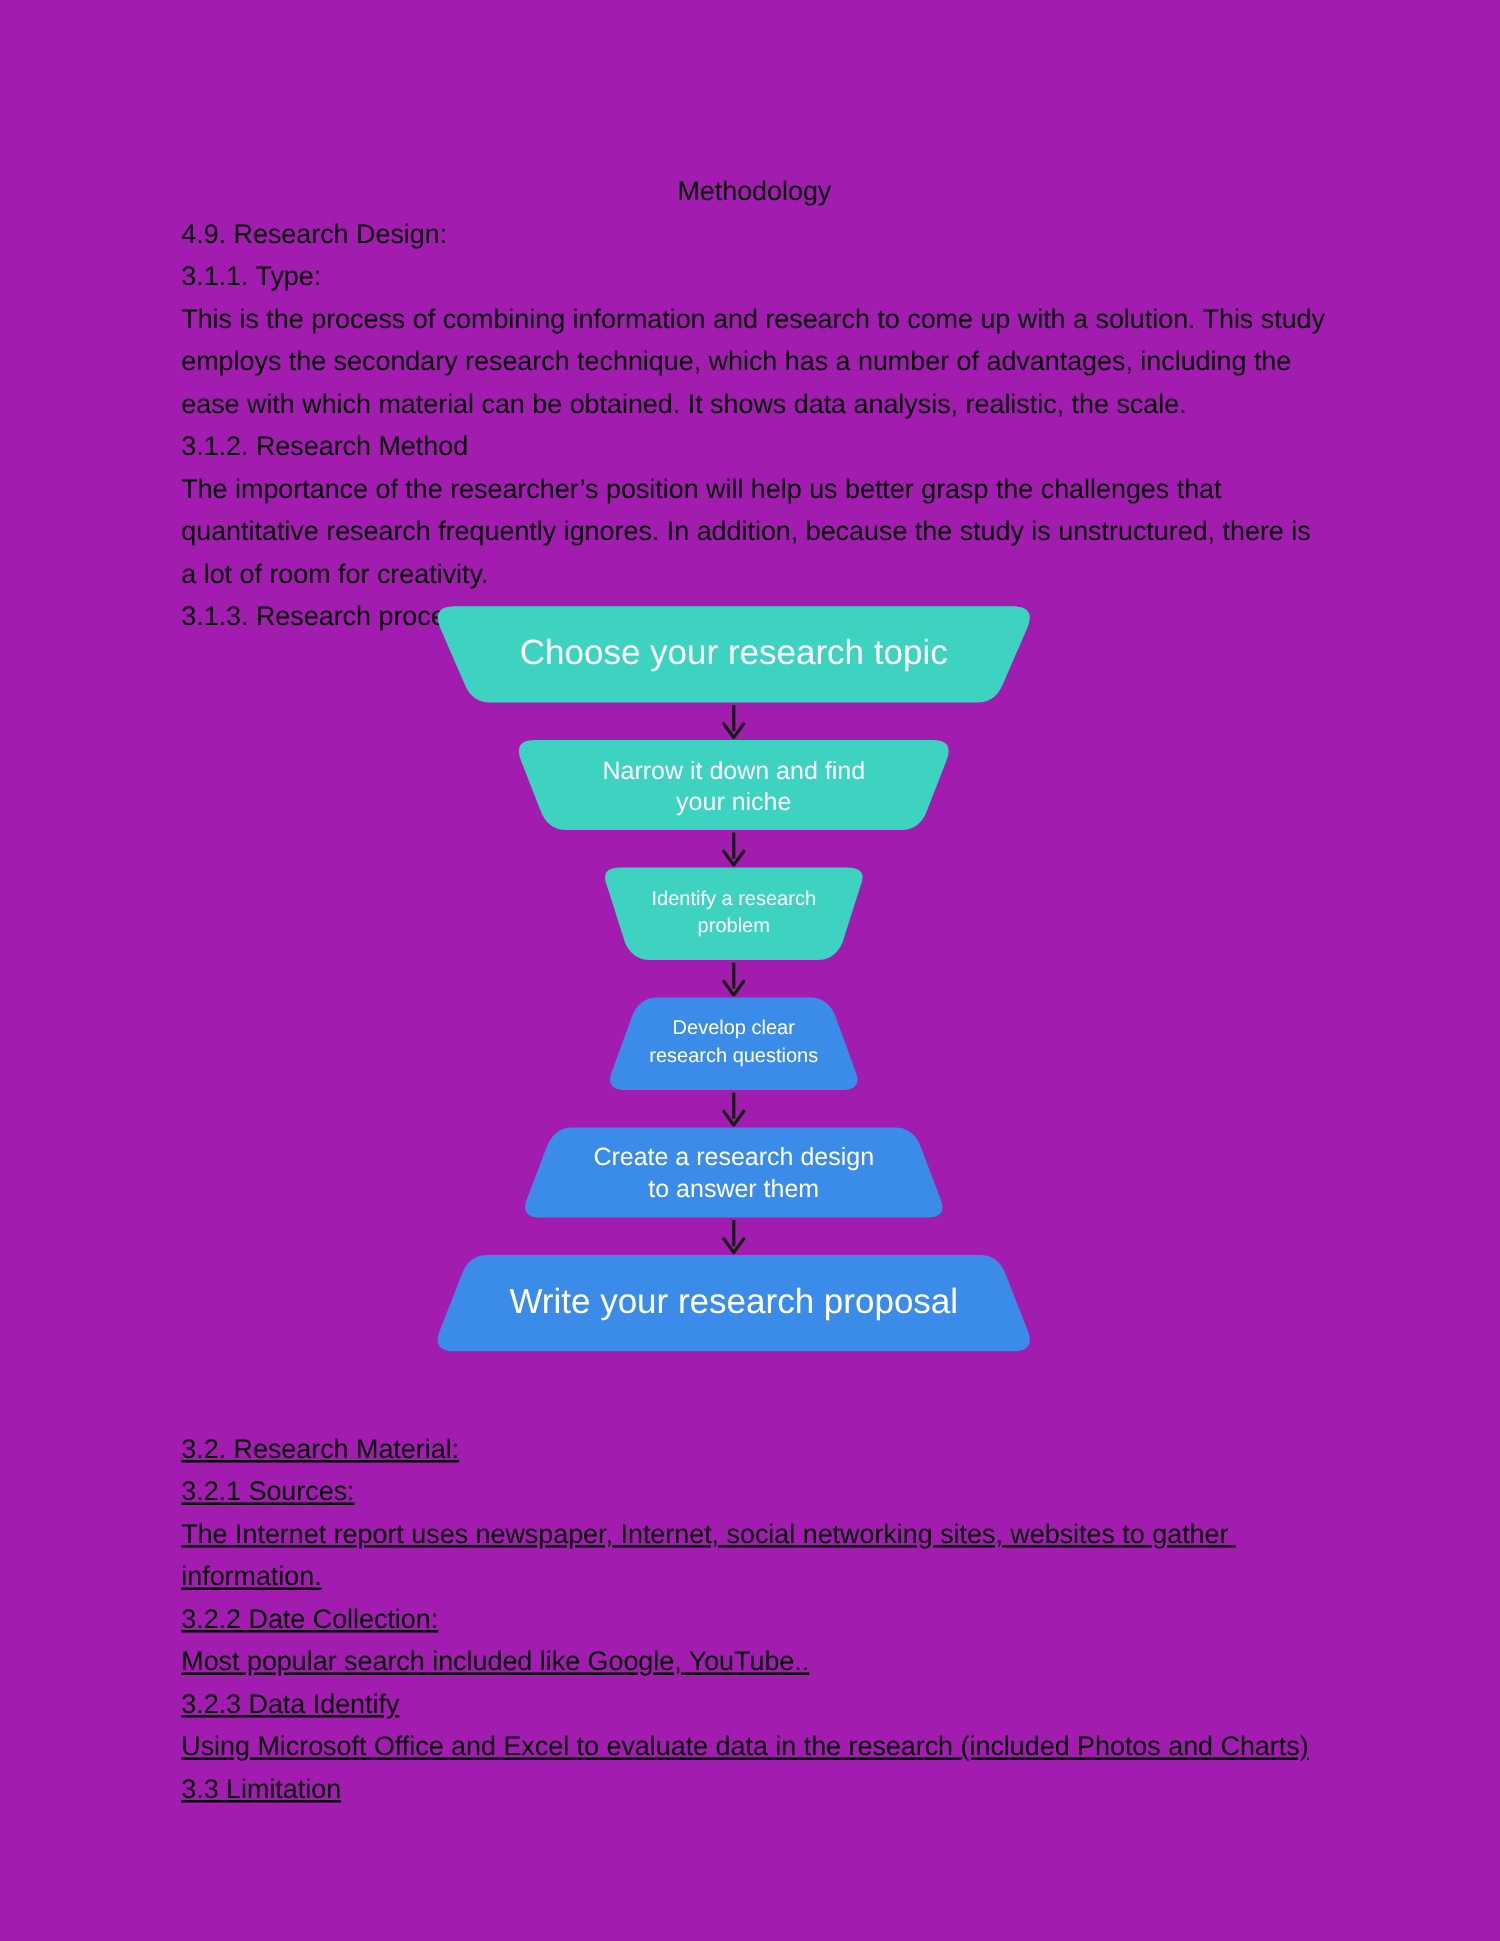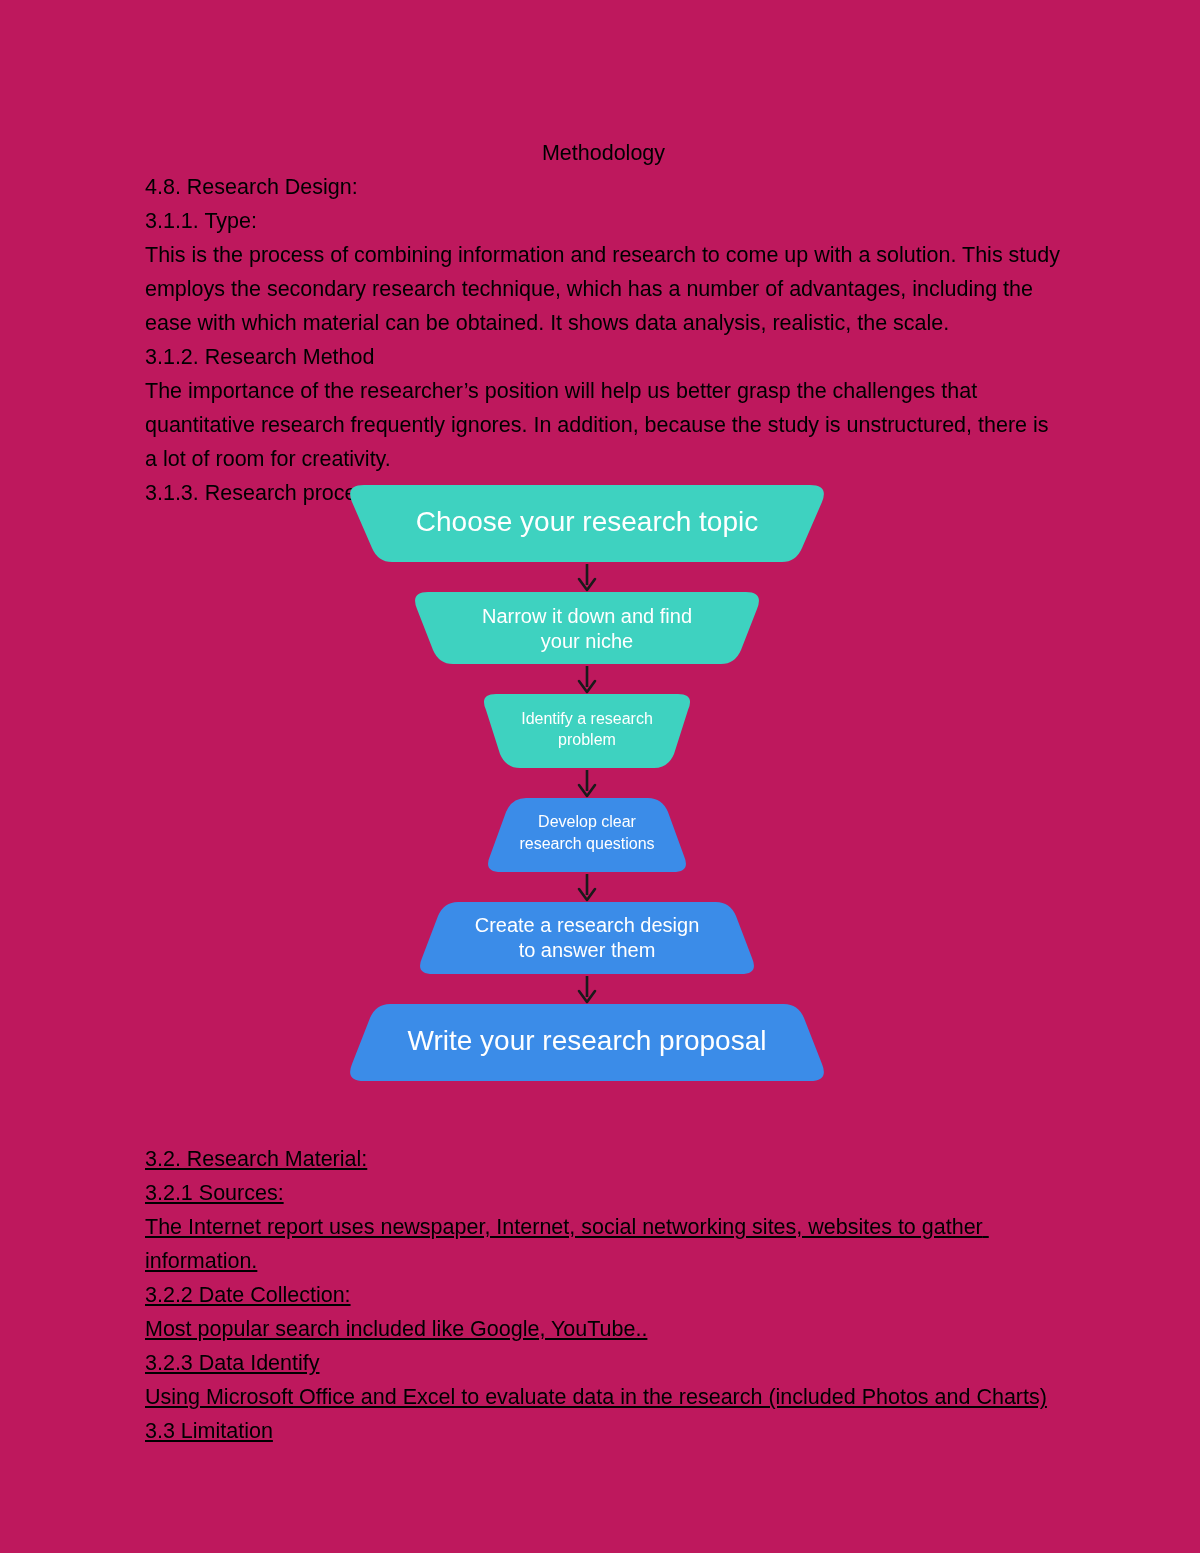--- a/index.html
+++ b/index.html
@@ -8,21 +8,21 @@
     padding: 0;
     background: #ffffff;
   }
   body {
     font-family: "Liberation Sans", sans-serif;
   }
   .page {
     position: relative;
     width: 1200px;
     height: 1553px;
-    background: #be185d;
+    background: #a21caf;
     overflow: hidden;
   }
   .doc-body {
     position: absolute;
     left: 145px;
     top: 136px;
     width: 915px;
   }
   .doc-title {
     text-align: center;
@@ -65,21 +65,21 @@
     text-decoration: underline;
   }
 </style>
 </head>
 <body>
 
 <div class="page">
 
   <div class="doc-body">
     <div class="doc-title">Methodology</div>
-    <div class="para">4.8. Research Design:</div>
+    <div class="para">4.9. Research Design:</div>
     <div class="para">3.1.1. Type:</div>
     <div class="para">This is the process of combining information and research to come up with a solution. This study employs the secondary research technique, which has a number of advantages, including the ease with which material can be obtained. It shows data analysis, realistic, the scale.</div>
     <div class="para">3.1.2. Research Method</div>
     <div class="para">The importance of the researcher’s position will help us better grasp the challenges that quantitative research frequently ignores. In addition, because the study is unstructured, there is a lot of room for creativity.</div>
     <div class="para">3.1.3. Research process</div>
   </div>
 
   <div class="flow-wrap">
     <svg class="flow-svg" viewBox="0 0 520 620" xmlns="http://www.w3.org/2000/svg">
       <defs>

